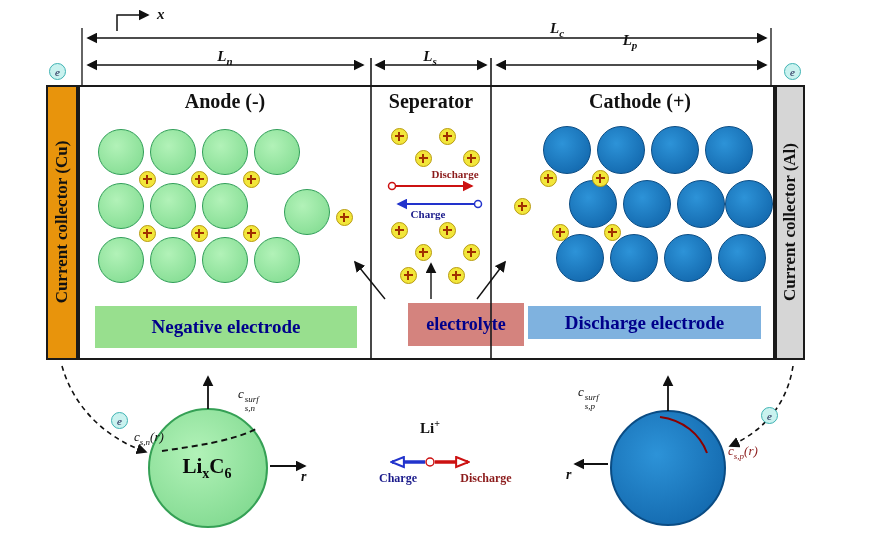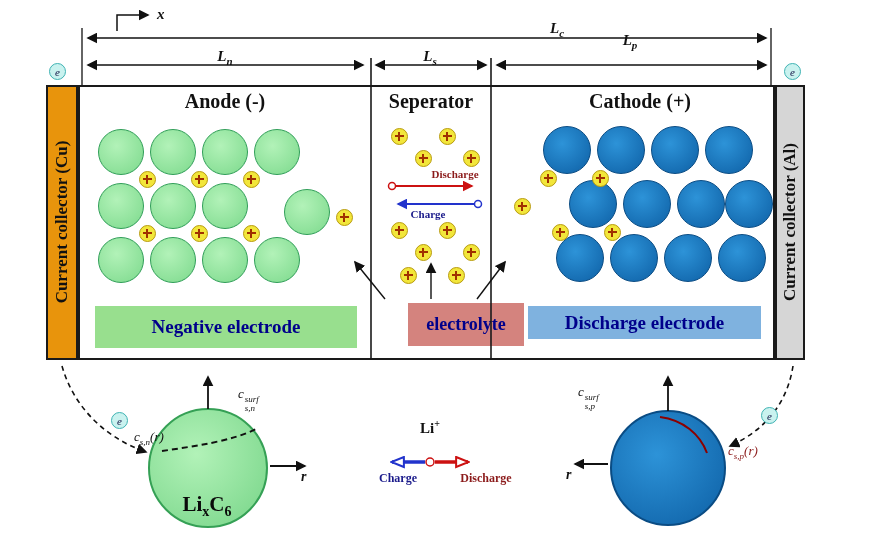--- a/index.html
+++ b/index.html
@@ -230,21 +230,21 @@
   <div class="ecirc" style="left:761px;top:407px;">
       <span>e</span>
     </div>
 
   <div class="lbl math" style="left:134px;top:429px;"><span>c</span><sub>s,n</sub><span>(r)</span></div>
   <div class="lbl math" style="left:238px;top:386px;"><span>c</span><span class="stack">
         <span>surf</span>
         <span>s,n</span>
       </span></div>
   <div class="lbl rlbl" style="left:301px;top:469px;">r</div>
-  <div class="lbl formula cx" style="left:207px;top:492px;"><span>Li</span><sub>x</sub><span>C</span><sub>6</sub></div>
+  <div class="lbl formula cx" style="left:207px;top:454px;"><span>Li</span><sub>x</sub><span>C</span><sub>6</sub></div>
 
   <div class="lbl math" style="left:578px;top:384px;"><span>c</span><span class="stack">
         <span>surf</span>
         <span>s,p</span>
       </span></div>
   <div class="lbl math dred" style="left:684px;top:443px;"><span>c</span><sub>s,p</sub><span>(r)</span></div>
   <div class="lbl rlbl" style="left:566px;top:467px;">r</div>
 
   <div class="lbl li-lbl cx" style="left:430px;top:418px;"><span>Li</span><sup>+</sup></div>
   <div class="lbl flowlbl navy cx" style="left:398px;top:471px;font-size:12px;">Charge</div>

